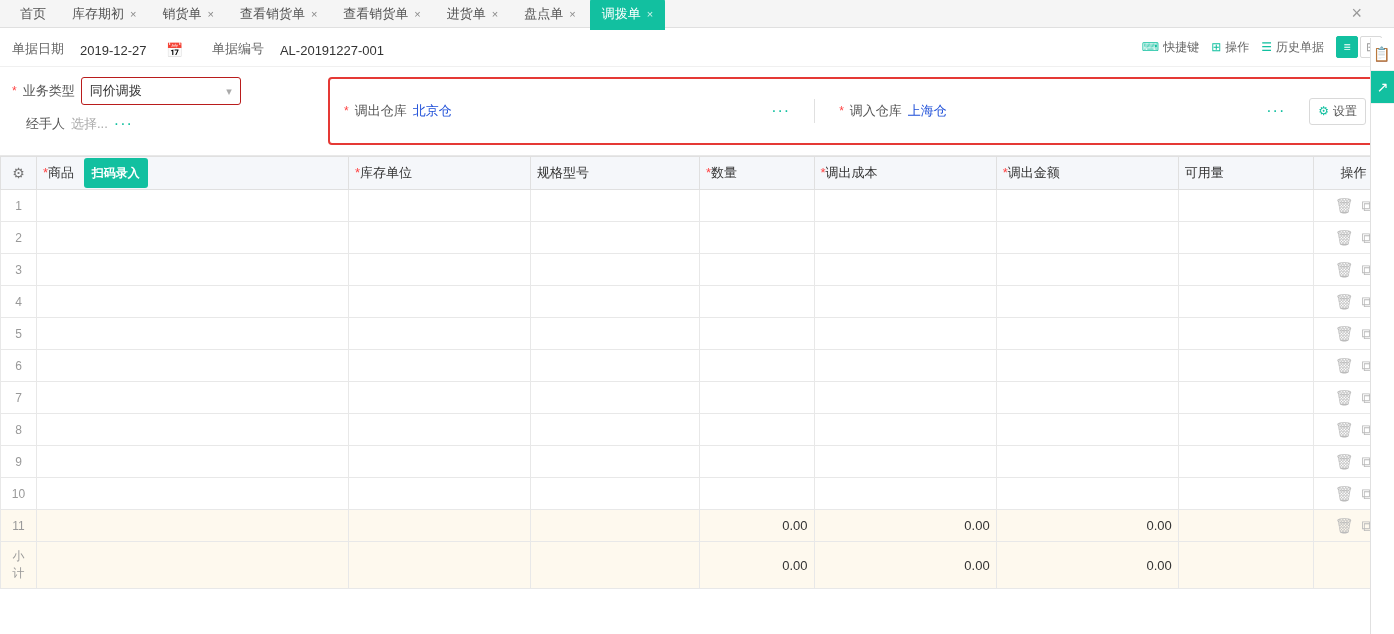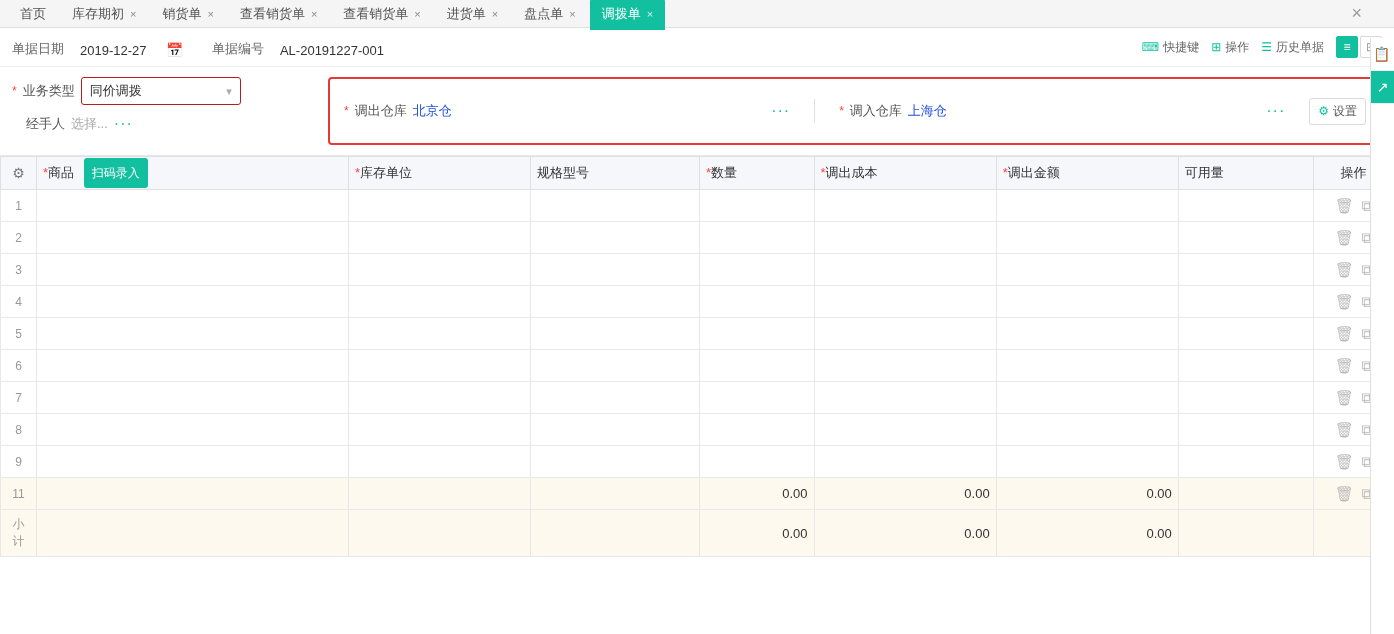--- a/index.html
+++ b/index.html
@@ -140,20 +140,21 @@
     }
     tbody tr.subtotal-row { background: #fef9ee; }
     .row-num { color: #999; text-align: center; font-size: 12px; }
     .col-ops { text-align: center; white-space: nowrap; }
     .op-icon { color: #bbb; cursor: pointer; font-size: 15px; margin: 0 2px; }
     .scan-btn {
       background: #12c0a0; color: #fff;
       border-radius: 3px; padding: 8px 8px;
       font-size: 12px; cursor: pointer;
       white-space: nowrap;
+      font-weight: bold;
     }
     .th-gear { color: #777; cursor: pointer; font-size: 14px; }
     .required-col { color: #f44; }
 
     
     .right-sidebar {
       position: fixed; right: 0; top: 38px;
       display: flex; flex-direction: column;
       border-left: 1px solid #e0e0e0;
       background: #fff;
@@ -419,20 +420,34 @@
         <td></td>
         <td></td>
         <td></td>
         <td></td>
         <td></td>
         <td class="col-ops">
           <span class="op-icon" title="delete">🗑</span>
           <span class="op-icon" title="copy">⧉</span>
         </td>
       </tr>
+        <tr>
+        <td class="row-num">10</td>
+        <td></td>
+        <td></td>
+        <td></td>
+        <td></td>
+        <td></td>
+        <td></td>
+        <td></td>
+        <td class="col-ops">
+          <span class="op-icon" title="delete">🗑</span>
+          <span class="op-icon" title="copy">⧉</span>
+        </td>
+      </tr>
         <tr class="subtotal-row">
         <td class="row-num">11</td>
         <td></td>
         <td></td>
         <td></td>
         <td style="color:#333; text-align:right;">0.00</td>
         <td style="color:#333; text-align:right;">0.00</td>
         <td style="color:#333; text-align:right;">0.00</td>
         <td></td>
         <td class="col-ops">

